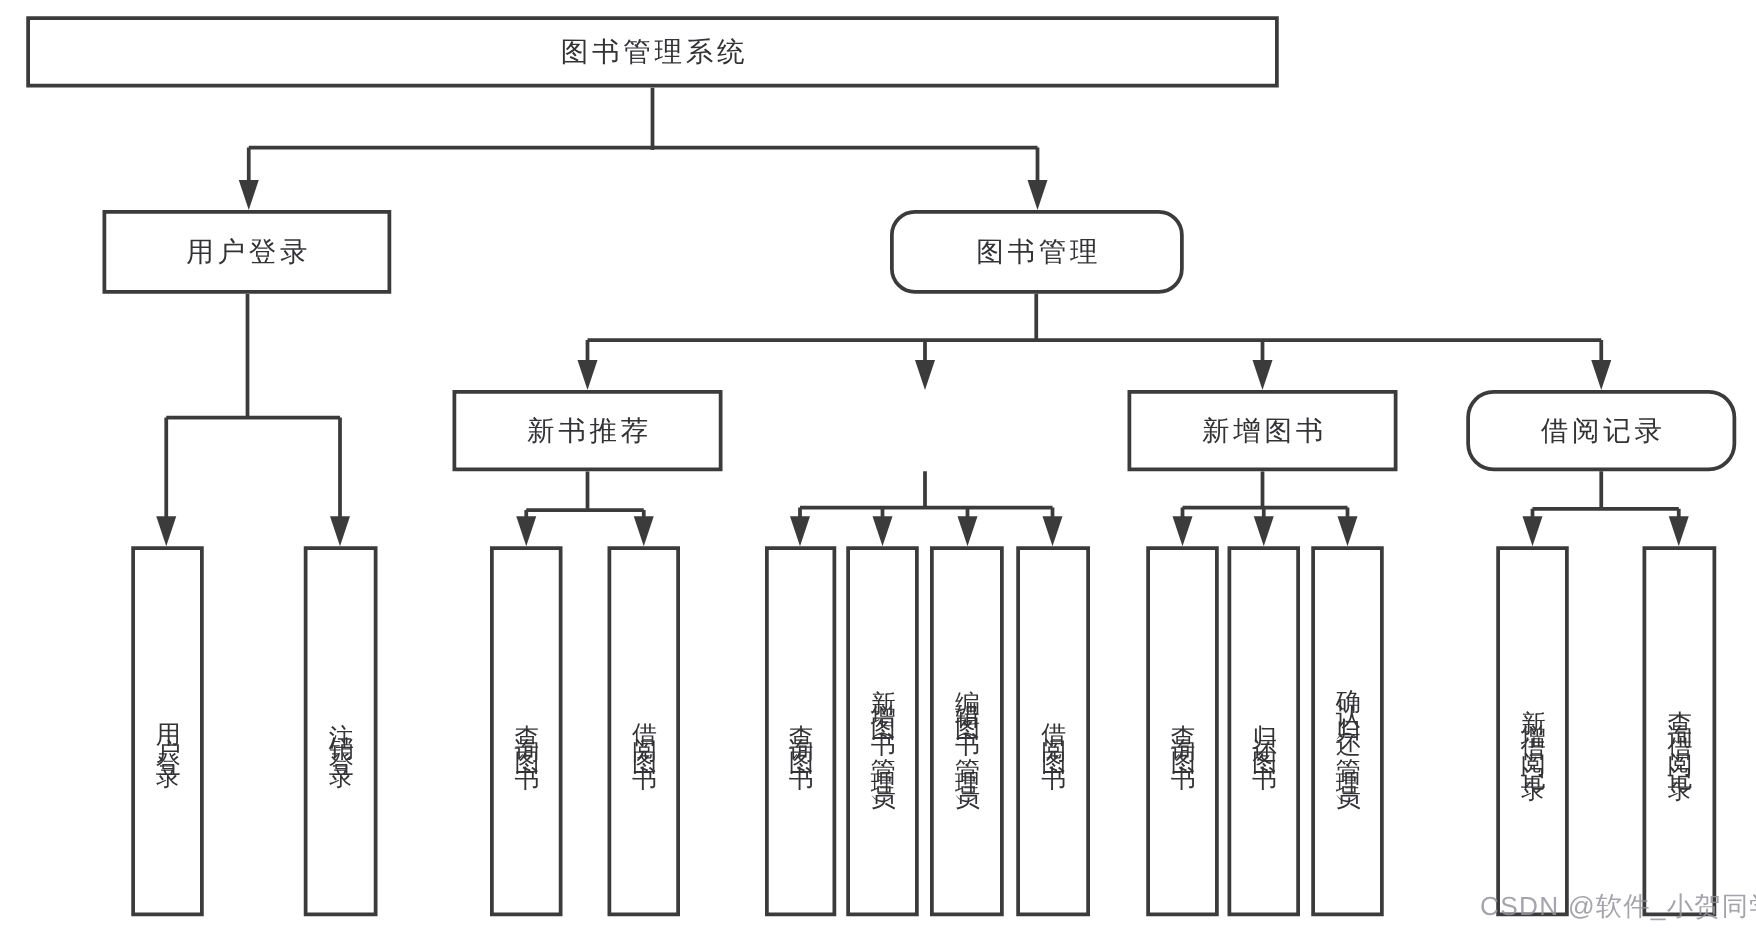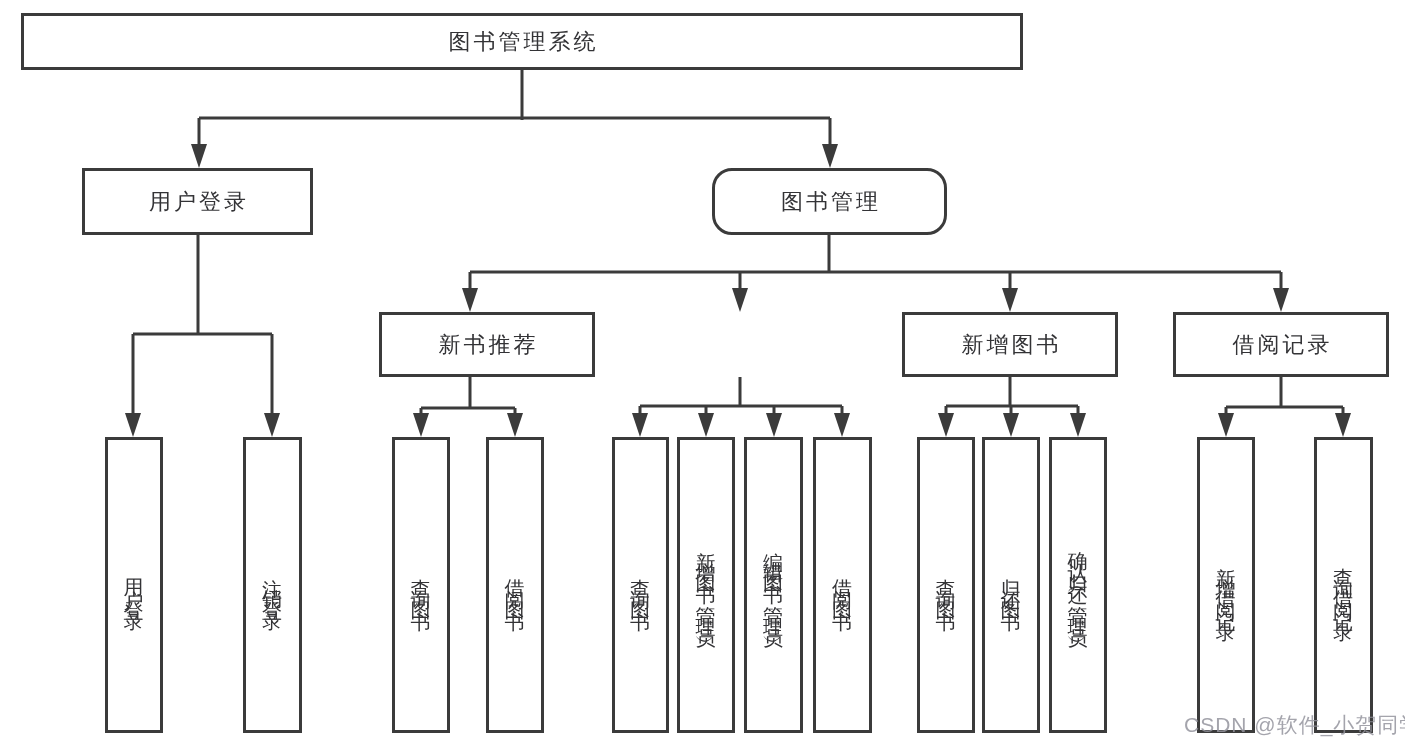--- a/index.html
+++ b/index.html
@@ -75,27 +75,27 @@
     <span class="lbl">图书管理系统</span>
   </div>
 
   <div class="box hbox" style="left:82px;top:168px;width:231px;height:67px;">
     <span class="lbl">用户登录</span>
   </div>
   <div class="box hbox" style="left:712px;top:168px;width:235px;height:67px;border-radius:20px;">
     <span class="lbl">图书管理</span>
   </div>
 
-  <div class="box hbox" style="left:362px;top:312px;width:216px;height:65px;margin-left:17px;">
+  <div class="box hbox" style="left:362px;top:312px;width:216px;height:65px;">
     <span class="lbl">新书推荐</span>
   </div>
   <div class="box hbox" style="left:902px;top:312px;width:216px;height:65px;">
     <span class="lbl">新增图书</span>
   </div>
-  <div class="box hbox" style="left:1173px;top:312px;width:216px;height:65px;">
+  <div class="box hbox" style="left:1173px;top:312px;width:216px;height:65px;border-radius:22px;">
     <span class="lbl">借阅记录</span>
   </div>
 
   <div class="box vbox" style="left:105px;top:437px;width:58px;height:296px;">
     <span class="lbl">用户登录</span>
   </div>
   <div class="box vbox" style="left:243px;top:437px;width:59px;height:296px;">
     <span class="lbl">注销登录</span>
   </div>
 

